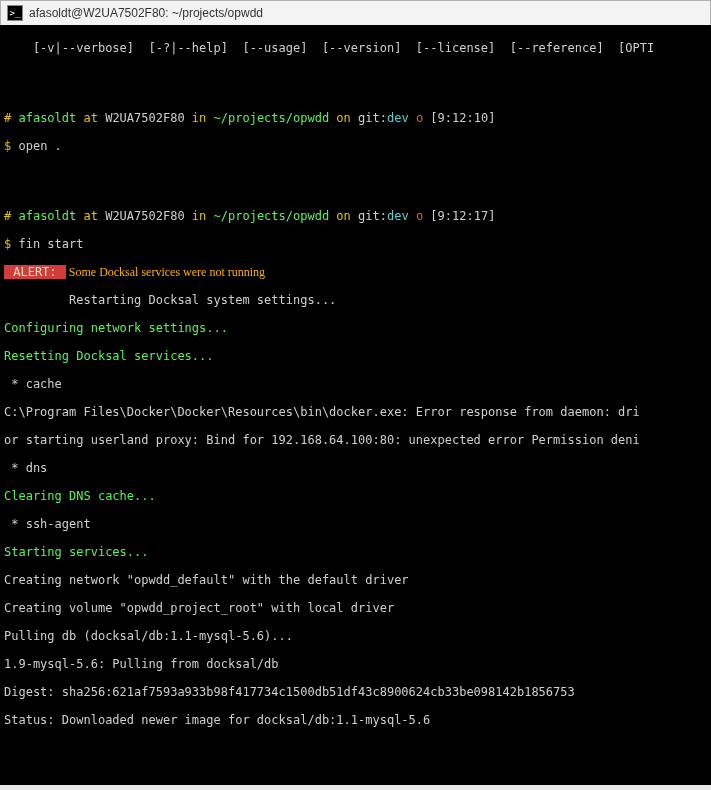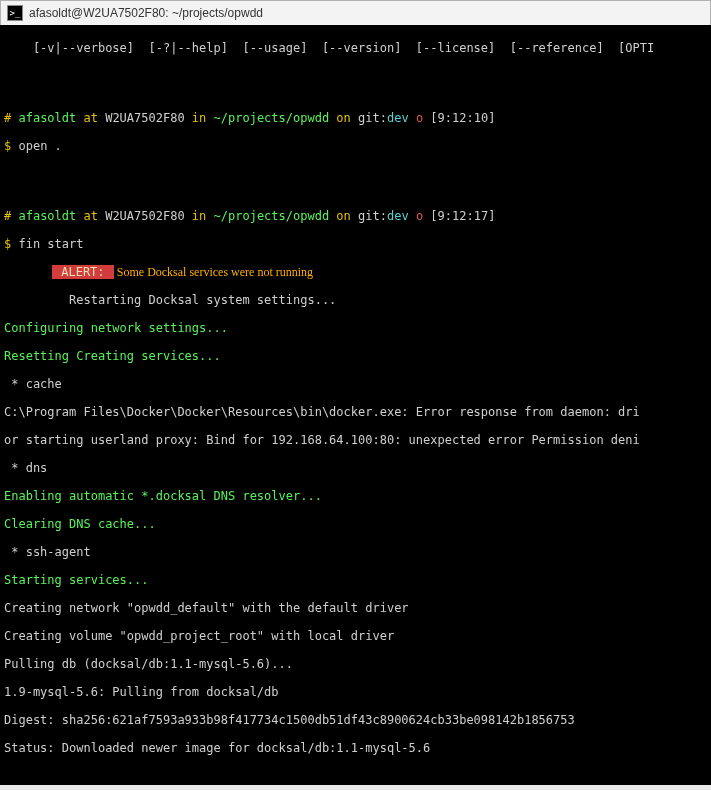--- a/index.html
+++ b/index.html
@@ -51,21 +51,20 @@
   .grey { color: #cfcfcf; }
   .green { color: #5af25a; }
   .gold { color: #e5c100; }
   .red  { color: #e05555; }
   .cyan { color: #5ad0d0; }
   .orange { color: #ffb000; font-family: Liberation Serif, serif; }
   .alert-badge {
     background: #d23c3c;
     color: #f0e3b4;
     padding: 0 2px;
-    margin-left: 48px;
   }
 </style>
 </head>
 <body>
 
 <div class="window-chrome">
   <span class="term-icon">&gt;_</span>
   <span>afasoldt@W2UA7502F80: ~/projects/opwdd</span>
 </div>
 
@@ -75,26 +74,25 @@
 
 <span class="line"><span class="gold"># </span><span class="green">afasoldt</span><span class="gold"> at </span><span class="grey">W2UA7502F80</span><span class="gold"> in </span><span class="green">~/projects/opwdd</span><span class="gold"> on </span><span class="grey">git:</span><span class="cyan">dev</span><span class="grey"> </span><span class="red">o</span><span class="grey"> [</span><span class="grey">9:12:10</span><span class="grey">]</span></span>
 <span class="line"><span class="gold">$ </span><span class="grey">open .</span></span>
 <span class="line"> </span>
 
 <span class="line"><span class="gold"># </span><span class="green">afasoldt</span><span class="gold"> at </span><span class="grey">W2UA7502F80</span><span class="gold"> in </span><span class="green">~/projects/opwdd</span><span class="gold"> on </span><span class="grey">git:</span><span class="cyan">dev</span><span class="grey"> </span><span class="red">o</span><span class="grey"> [</span><span class="grey">9:12:17</span><span class="grey">]</span></span>
 <span class="line"><span class="gold">$ </span><span class="grey">fin start</span></span>
 <span class="line"><span class="alert-badge"> ALERT: </span><span class="orange"> Some Docksal services were not running</span></span>
 <span class="line grey">         Restarting Docksal system settings...</span>
 <span class="line green">Configuring network settings...</span>
-<span class="line green">Resetting Creating services...</span>
+<span class="line green">Resetting Docksal services...</span>
 <span class="line grey"> * cache</span>
 <span class="line grey">C:\Program Files\Docker\Docker\Resources\bin\docker.exe: Error response from daemon: dri</span>
 <span class="line grey">or starting userland proxy: Bind for 192.168.64.100:80: unexpected error Permission deni</span>
 <span class="line grey"> * dns</span>
-<span class="line green">Enabling automatic *.docksal DNS resolver...</span>
 <span class="line green">Clearing DNS cache...</span>
 <span class="line grey"> * ssh-agent</span>
 <span class="line green">Starting services...</span>
 <span class="line grey">Creating network "opwdd_default" with the default driver</span>
 <span class="line grey">Creating volume "opwdd_project_root" with local driver</span>
 <span class="line grey">Pulling db (docksal/db:1.1-mysql-5.6)...</span>
 <span class="line grey">1.9-mysql-5.6: Pulling from docksal/db</span>
 <span class="line grey">Digest: sha256:621af7593a933b98f417734c1500db51df43c8900624cb33be098142b1856753</span>
 <span class="line grey">Status: Downloaded newer image for docksal/db:1.1-mysql-5.6</span>
 

